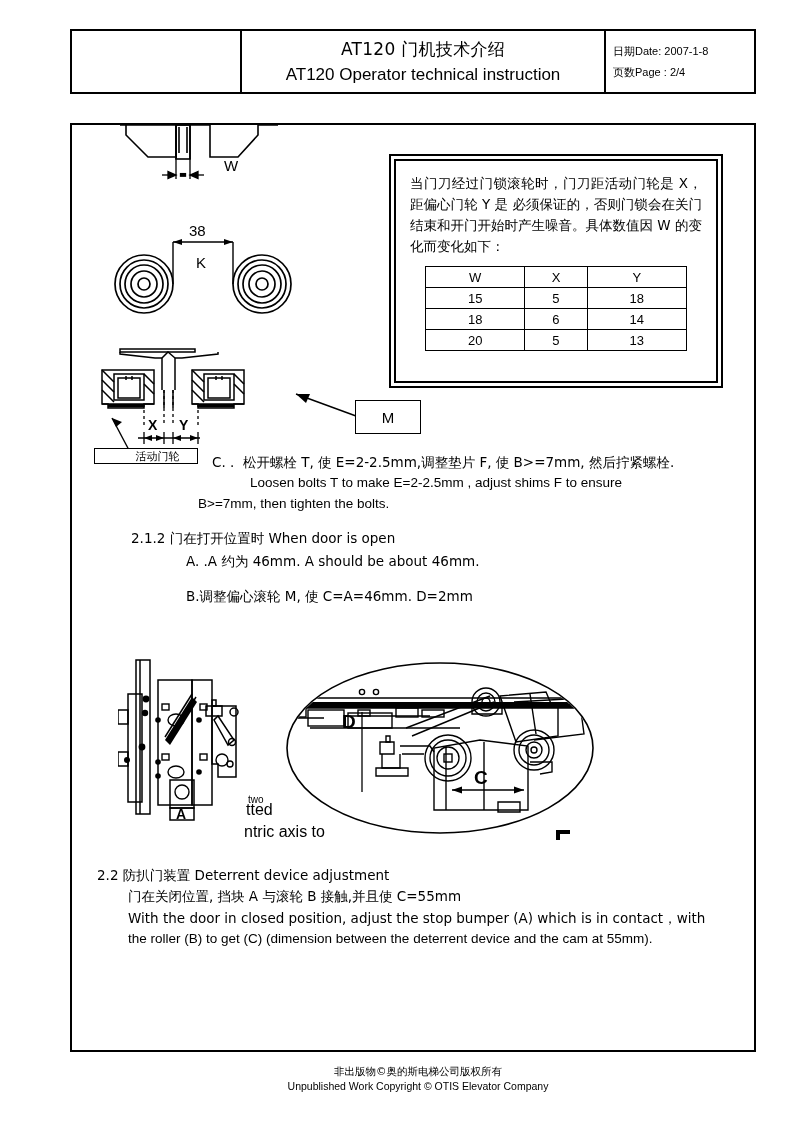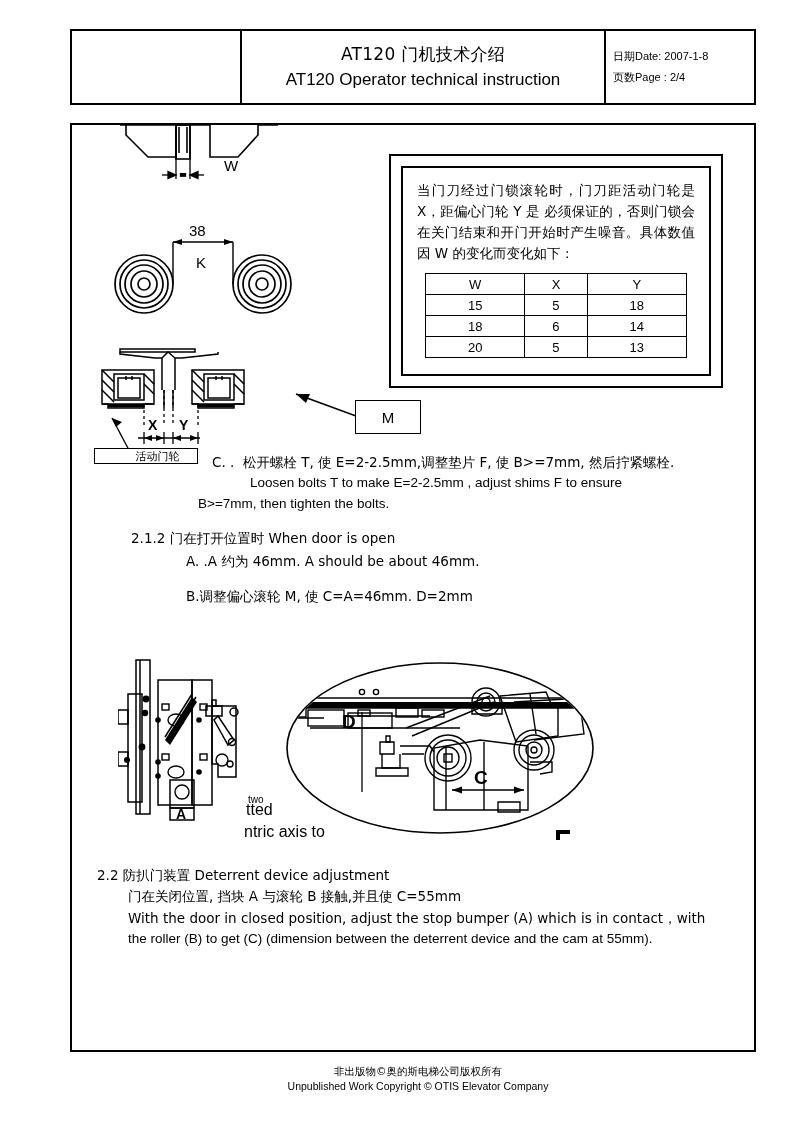--- a/index.html
+++ b/index.html
@@ -8,21 +8,21 @@
     background:#fff;
     font-family:"Liberation Sans","DejaVu Sans",sans-serif;
     color:#000;
     position:relative;
     overflow:hidden;
   }
   .page{position:absolute;left:0;top:0;width:792px;height:1121px;}
 
   
   .hdr{
-    position:absolute;left:70px;top:29px;width:686px;height:76px;
+    position:absolute;left:70px;top:29px;width:686px;height:65px;
     border:2px solid #000;box-sizing:border-box;
     display:flex;
   }
   .hdr-cell-left{width:170px;border-right:2px solid #000;box-sizing:border-box;}
   .hdr-cell-mid{flex:1;border-right:2px solid #000;box-sizing:border-box;
     display:flex;flex-direction:column;align-items:center;justify-content:center;}
   .hdr-title-cn{font-size:17px;line-height:25px;letter-spacing:.3px;}
   .hdr-title-en{font-size:17px;line-height:25px;}
   .hdr-cell-right{width:148px;box-sizing:border-box;
     display:flex;flex-direction:column;justify-content:center;padding-left:7px;gap:6px;}
@@ -31,21 +31,21 @@
 
   
   .body-box{
     position:absolute;left:70px;top:123px;width:686px;height:929px;
     border:2px solid #000;box-sizing:border-box;
   }
 
   
   .infobox{
     position:absolute;left:389px;top:154px;width:334px;height:234px;
-    border:2px solid #000;box-sizing:border-box;padding:10px;background:#fff;
+    border:2px solid #000;box-sizing:border-box;padding:3px;background:#fff;
   }
   .infobox-inner{
     width:100%;height:100%;border:2px solid #000;box-sizing:border-box;
     padding:12px 14px 8px 14px;background:#fff;
   }
   .infobox-text{font-size:13.5px;line-height:21px;text-align:justify;}
   .wtable{
     margin:9px auto 0 auto;border-collapse:collapse;width:262px;
   }
   .wtable td,.wtable th{

